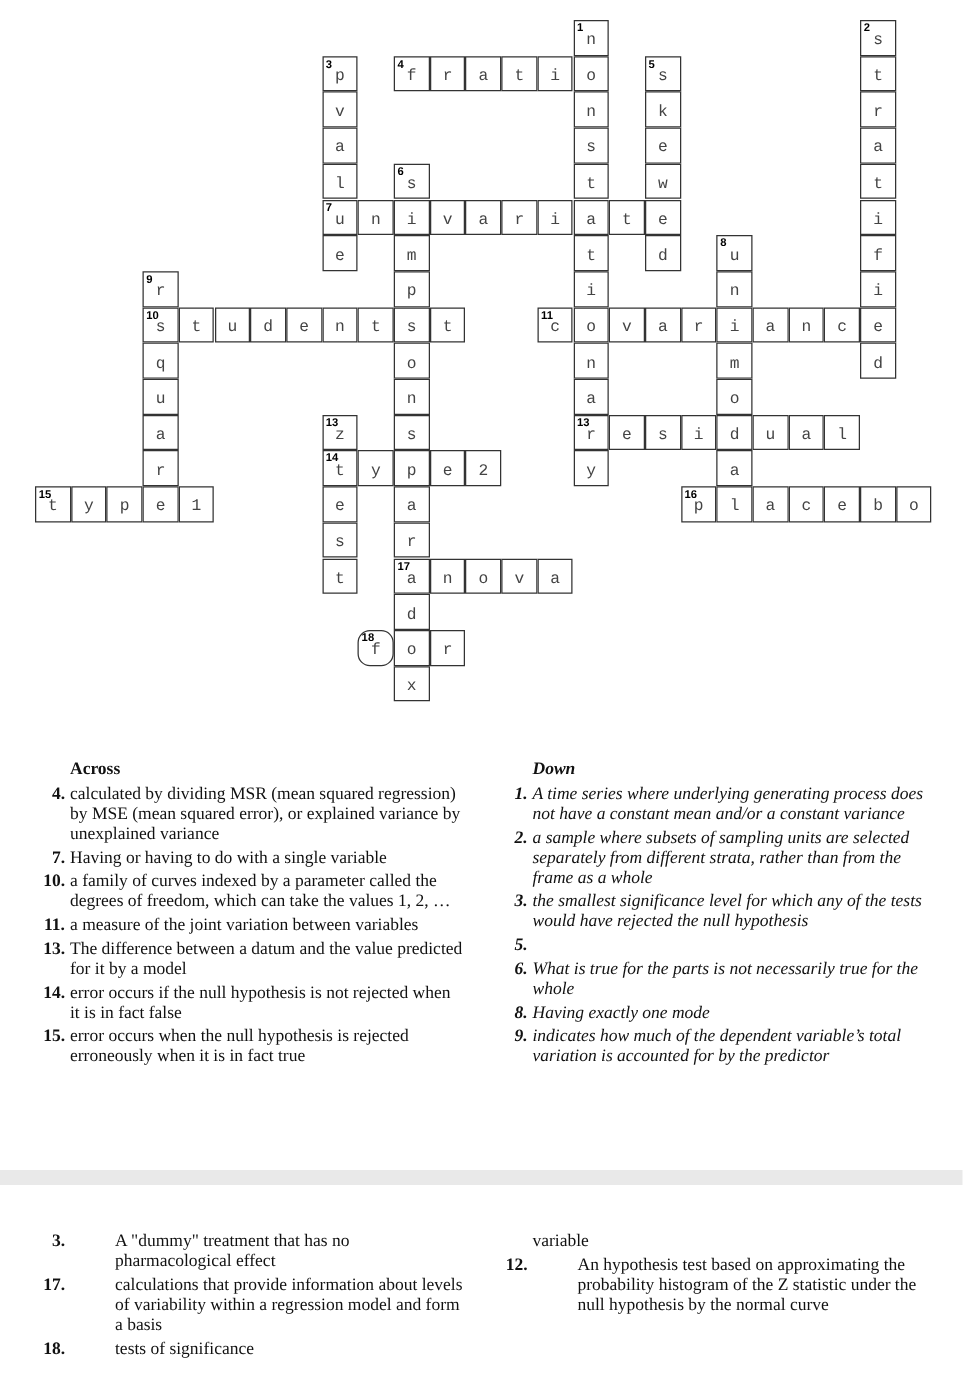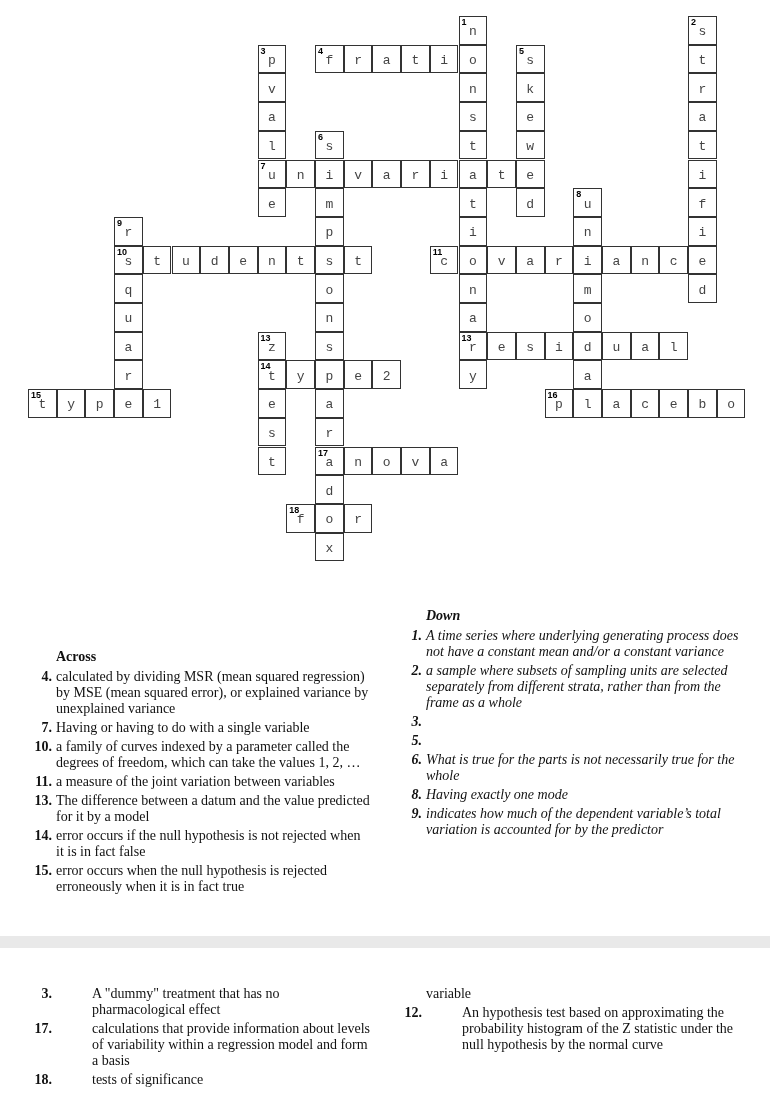--- a/index.html
+++ b/index.html
@@ -386,30 +386,30 @@
     </div>
     <div class="cell" style="left: 372.4px; top: 446.5px;">
       <span class="ltr">o</span>
     </div>
     <div class="cell" style="left: 401.1px; top: 446.5px;">
       <span class="ltr">v</span>
     </div>
     <div class="cell" style="left: 429.8px; top: 446.5px;">
       <span class="ltr">a</span>
     </div>
-    <div class="cell" style="left: 286.3px; top: 503.9px;">
+    <div class="cell" style="left: 286.3px; top: 503.9px; border-radius: 10px;">
       <span class="num">18</span>
       <span class="ltr">f</span>
     </div>
     <div class="cell" style="left: 343.7px; top: 503.9px;">
       <span class="ltr">r</span>
     </div>
   </div>
 
-<div class="clues" style="left:20px;top:608px;width:350px;margin-top:41px;">
+<div class="clues" style="left:20px;top:608px;width:350px;">
   <h3>Across</h3>
   <div id="across-list">
       <div class="clue">
         <span class="n">4.</span>
         <span class="t">calculated by dividing MSR (mean squared regression) by MSE (mean squared error), or explained variance by unexplained variance</span>
       </div>
       <div class="clue">
         <span class="n">7.</span>
         <span class="t">Having or having to do with a single variable</span>
       </div>
@@ -442,20 +442,21 @@
       <div class="clue">
         <span class="n">1.</span>
         <span class="t">A time series where underlying generating process does not have a constant mean and/or a constant variance</span>
       </div>
       <div class="clue">
         <span class="n">2.</span>
         <span class="t">a sample where subsets of sampling units are selected separately from different strata, rather than from the frame as a whole</span>
       </div>
       <div class="clue">
         <span class="n">3.</span>
+        <span class="t">the smallest significance level for which any of the tests would have rejected the null hypothesis</span>
       </div>
       <div class="clue">
         <span class="n">5.</span>
       </div>
       <div class="clue">
         <span class="n">6.</span>
         <span class="t">What is true for the parts is not necessarily true for the whole</span>
       </div>
       <div class="clue">
         <span class="n">8.</span>

